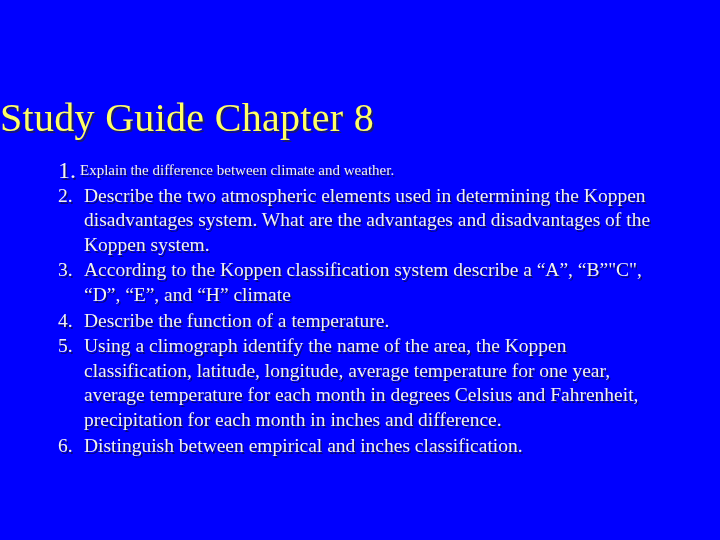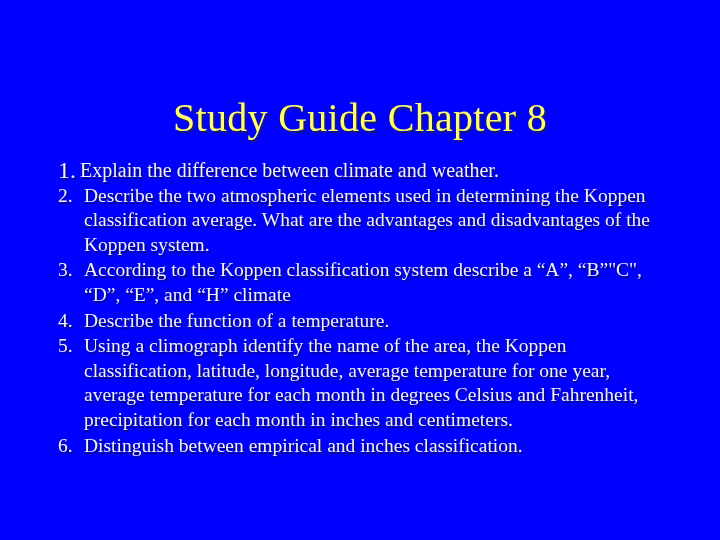--- a/index.html
+++ b/index.html
@@ -20,21 +20,21 @@
     background: #0000ff;
     box-sizing: border-box;
   }
 
   
   #title-block {
     position: absolute;
     left: 0;
     top: 68px;
     width: 720px;
-    text-align: center;
+    text-align: left;
   }
   #slide-title {
     display: inline-block;
     font-family: "Liberation Serif", "DejaVu Serif", serif;
     font-size: 40px;
     line-height: 46px;
     font-weight: normal;
     color: #ffff66;
     text-shadow: 2px 2px 0 #1a1a6e;
     letter-spacing: 0.3px;
@@ -72,21 +72,21 @@
   
   .item.first {
     font-size: 19.5px;
   }
   .item.first .num {
     font-size: 24px;
     line-height: 24.6px;
     width: 22px;
   }
   .item.first .txt {
-    font-size: 20px;
+    font-size: 15px;
   }
 
   .item.rest .num {
     width: 26px;
   }
 </style>
 </head>
 <body>
 
 <div id="slide">
@@ -97,36 +97,36 @@
 
   <div id="body-block">
 
     <div class="item first">
       <span class="num">1.</span>
       <span class="txt">Explain the difference between climate and weather.</span>
     </div>
 
     <div class="item rest">
       <span class="num">2.</span>
-      <span class="txt">Describe the two atmospheric elements used in determining the Koppen classification average.  What are the advantages and disadvantages of the Koppen system.</span>
+      <span class="txt">Describe the two atmospheric elements used in determining the Koppen disadvantages system.  What are the advantages and disadvantages of the Koppen system.</span>
     </div>
 
     <div class="item rest">
       <span class="num">3.</span>
       <span class="txt">According to the Koppen classification system describe a “A”, “B”"C", “D”, “E”,  and “H” climate</span>
     </div>
 
     <div class="item rest">
       <span class="num">4.</span>
       <span class="txt">Describe the function of a temperature.</span>
     </div>
 
     <div class="item rest">
       <span class="num">5.</span>
-      <span class="txt">Using a climograph identify the name of the area, the Koppen classification, latitude, longitude, average temperature for one year, average temperature for each month in degrees Celsius and Fahrenheit, precipitation for each month in inches and centimeters.</span>
+      <span class="txt">Using a climograph identify the name of the area, the Koppen classification, latitude, longitude, average temperature for one year, average temperature for each month in degrees Celsius and Fahrenheit, precipitation for each month in inches and difference.</span>
     </div>
 
     <div class="item rest">
       <span class="num">6.</span>
       <span class="txt">Distinguish between empirical and inches classification.</span>
     </div>
 
   </div>
 </div>
 

